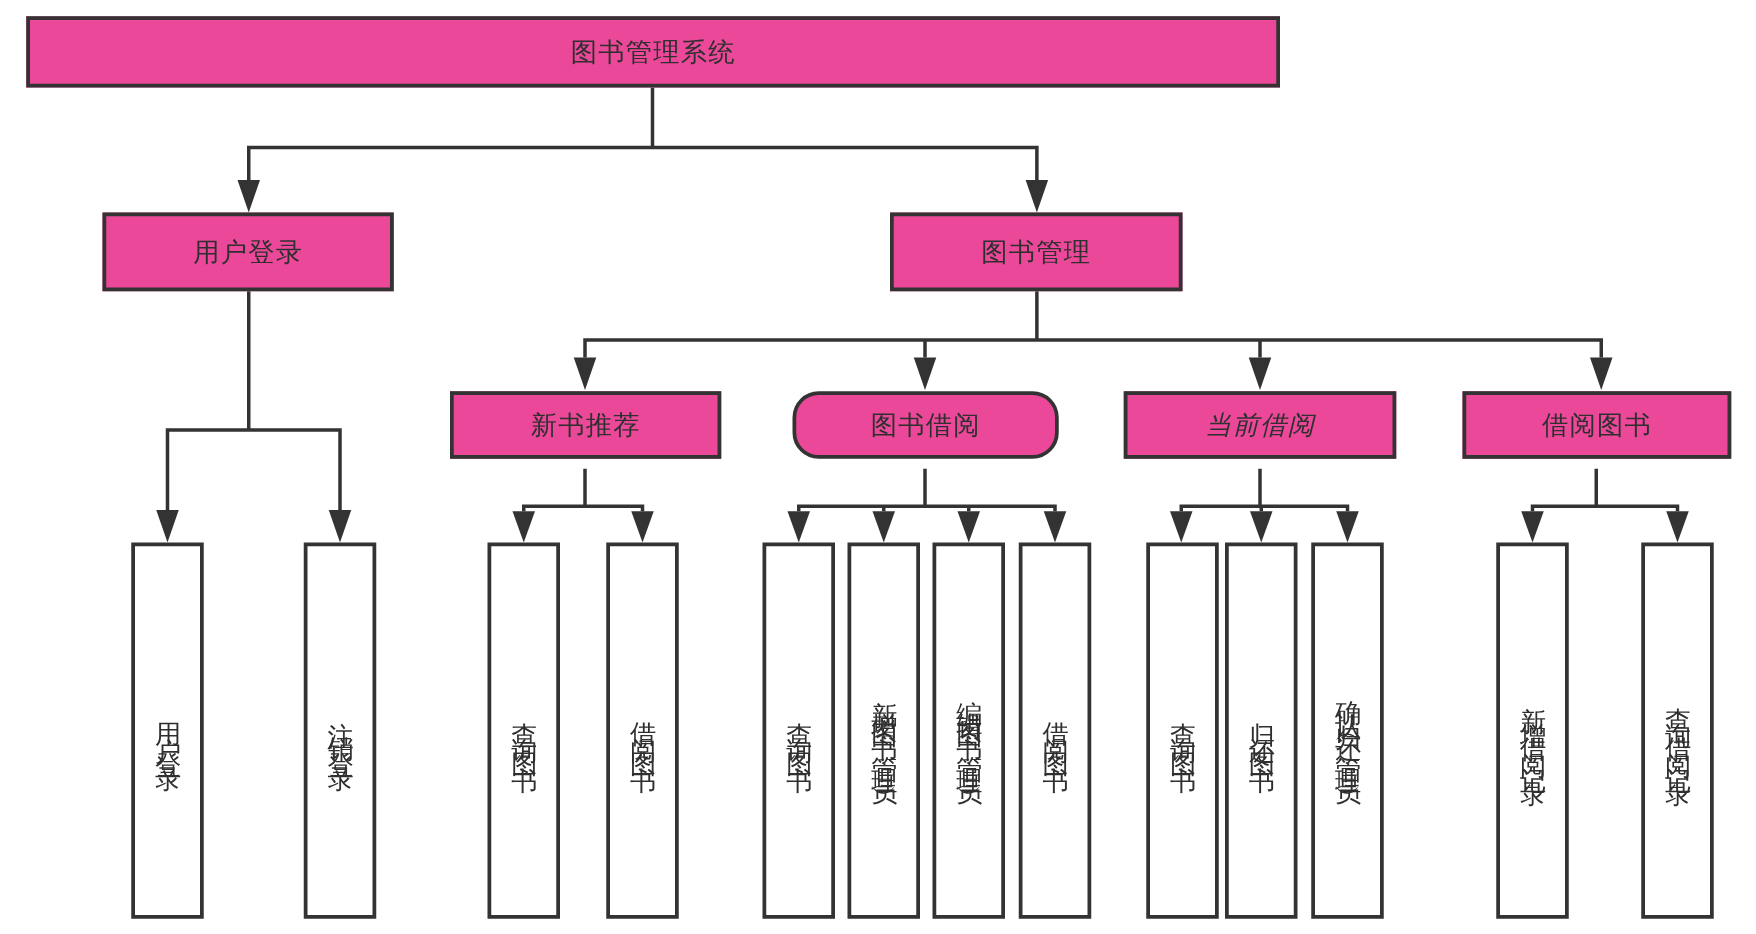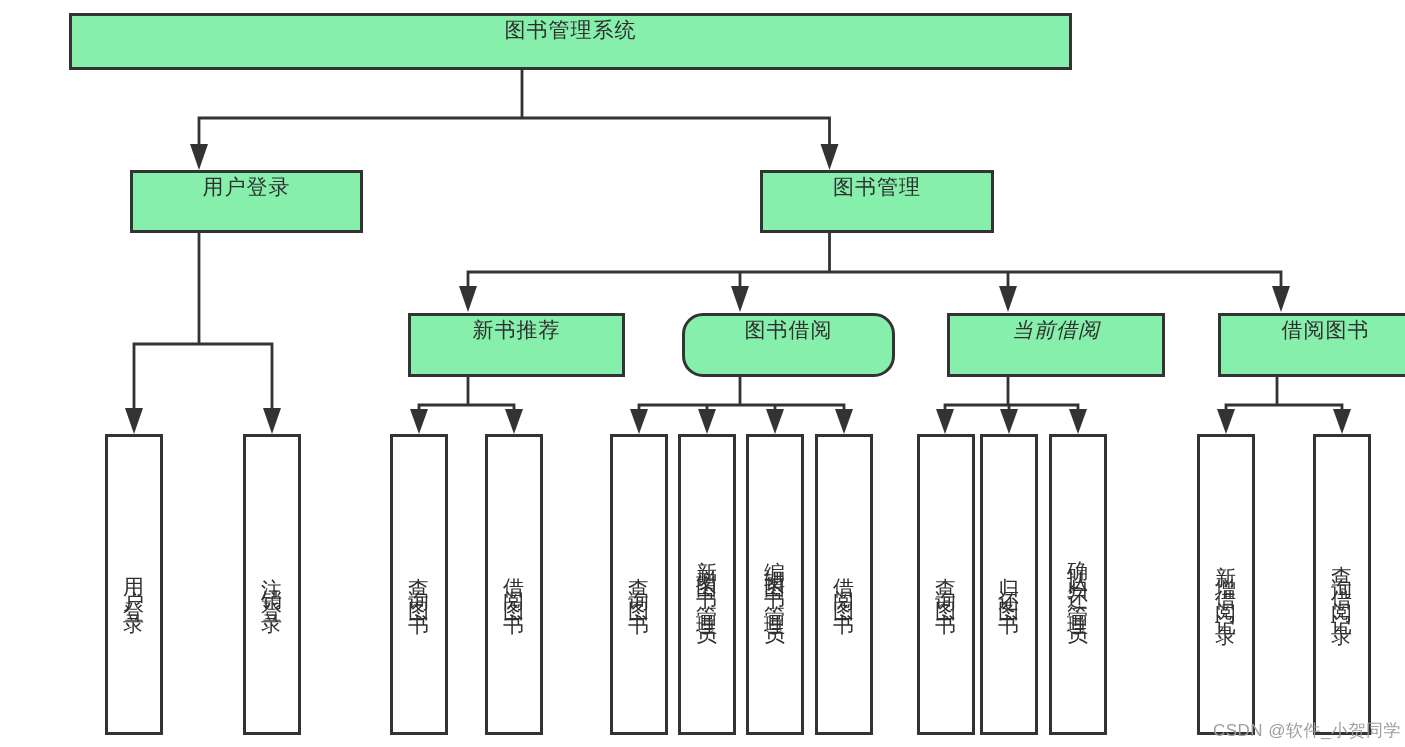--- a/index.html
+++ b/index.html
@@ -18,33 +18,33 @@
   .wires {
     position: absolute;
     left: 0;
     top: 0;
     pointer-events: none;
   }
   .hnode {
     position: absolute;
     box-sizing: border-box;
     border: 3px solid #333333;
-    background: #86efac;
+    background: #ec4899;
     display: flex;
+    align-items: center;
     justify-content: center;
     font-size: 21px;
     color: #2f2f2f;
     letter-spacing: 1px;
     white-space: nowrap;
-    margin-left: 48px;
   }
   .node-root   { left: 21px;   top: 13px;  width: 1003px; height: 57px; }
   .node-l2-a   { left: 82px;   top: 170px; width: 233px;  height: 63px; }
   .node-l2-b   { left: 712px;  top: 170px; width: 234px;  height: 63px; }
-  .node-l3     { top: 313px; height: 64px; }
+  .node-l3     { top: 313px; height: 54px; }
   .node-l3-a   { left: 360px;  width: 217px; }
   .node-l3-b   { left: 634px;  width: 213px; border-radius: 21px; }
   .node-l3-c   { left: 899px;  width: 218px; font-style: italic; }
   .node-l3-d   { left: 1170px; width: 215px; }
   .leaf {
     position: absolute;
     top: 434px;
     width: 58px;
     height: 301px;
     box-sizing: border-box;
@@ -208,15 +208,14 @@
   <div class="leaf" style="left:1049px">
     <span class="vtext tight">确认归还（管理员）</span>
   </div>
   <div class="leaf" style="left:1197px">
     <span class="vtext">新增借阅记录</span>
   </div>
   <div class="leaf" style="left:1313px">
     <span class="vtext">查询借阅记录</span>
   </div>
 
-  <div class="watermark">CSDN @软件_小贺同学</div>
 
 </div>
 
 </body></html>

